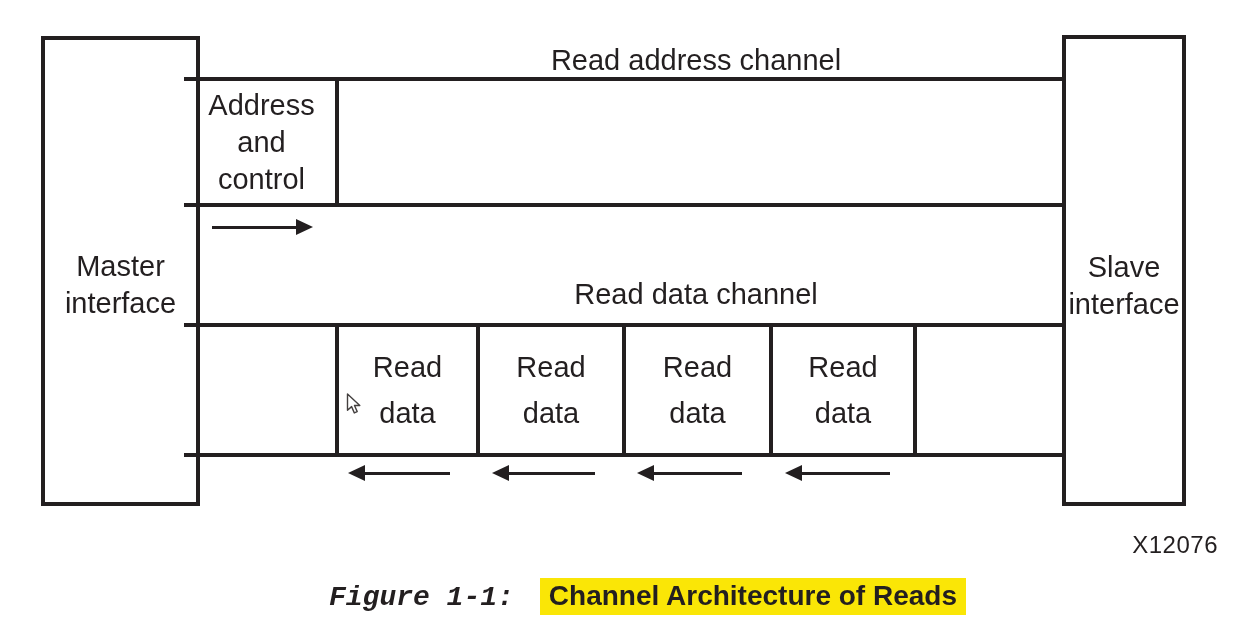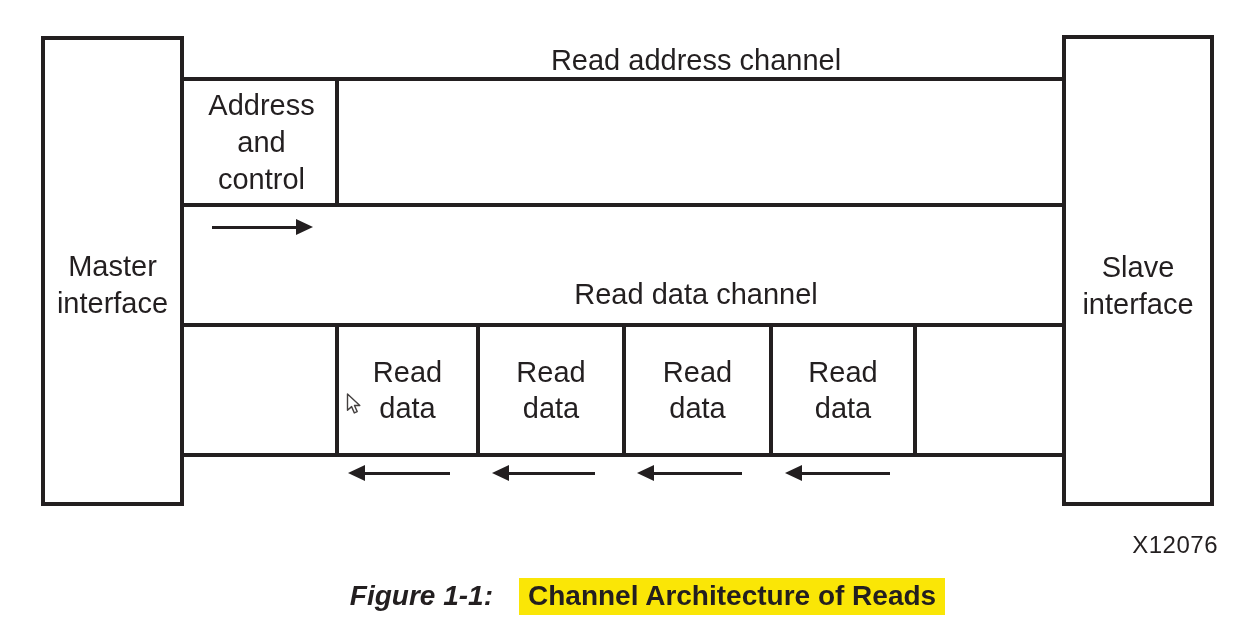--- a/index.html
+++ b/index.html
@@ -24,22 +24,22 @@
     border: 4px solid var(--ink);
     background: #fff;
     display: flex;
     align-items: center;
     justify-content: center;
     text-align: center;
     font-size: 29px;
     line-height: 37px;
     white-space: pre-line;
   }
-  .master-box { left: 41px;  top: 36px; width: 143px; height: 470px; padding-top: 28px; }
-  .slave-box  { left: 1062px; top: 35px; width: 152px; height: 471px; padding-top: 30px; }
+  .master-box { left: 41px;  top: 36px; width: 159px; height: 470px; padding-top: 28px; }
+  .slave-box  { left: 1062px; top: 35px; width: 124px; height: 471px; padding-top: 30px; }
 
   
   .hline { position: absolute; left: 184px; width: 878px; height: 4px; background: var(--ink); }
   .hl-addr-top    { top: 77px; }
   .hl-addr-bottom { top: 203px; }
   .hl-data-top    { top: 323px; }
   .hl-data-bottom { top: 453px; }
 
   
   .vline { position: absolute; width: 4px; background: var(--ink); }
@@ -60,21 +60,21 @@
   .addr-cell {
     position: absolute; left: 188px; top: 82px; width: 147px; height: 120px;
     display: flex; align-items: center; justify-content: center;
     text-align: center; font-size: 29px; line-height: 37px; white-space: pre-line;
   }
 
   
   .rd-cell {
     position: absolute; top: 327px; height: 126px;
     display: flex; align-items: center; justify-content: center;
-    text-align: center; font-size: 29px; line-height: 36px; white-space: pre-line;
+    text-align: center; font-size: 29px; line-height: 46px; white-space: pre-line;
   }
   .rd-1 { left: 339px; width: 137px; }
   .rd-2 { left: 480px; width: 142px; }
   .rd-3 { left: 626px; width: 143px; }
   .rd-4 { left: 773px; width: 140px; }
 
   
   .arrow { position: absolute; height: 16px; }
   .arrow .shaft { position: absolute; top: 7px; height: 3px; background: var(--ink); }
   .arrow .head  { position: absolute; top: 0; width: 0; height: 0; }
@@ -91,21 +91,21 @@
   .al-4 { left: 785px; top: 465px; width: 105px; }
 
   
   .part-number { position: absolute; top: 531px; right: 22px; font-size: 24px; letter-spacing: 0.5px; }
 
   
   .caption {
     position: absolute; top: 580px; left: 0; width: 100%;
     text-align: center; font-size: 28px; padding-left: 55px;
   }
-  .caption-prefix { font-style: italic; font-weight: 600; margin-right: 26px; }
+  .caption-prefix { font-style: italic; font-weight: 600; margin-right: 26px; font-family: Liberation Mono, monospace; }
   .caption-title  { font-weight: bold; background: var(--highlight); padding: 2px 9px 4px 9px; margin-top: 18px; }
 
   
   .cursor { position: absolute; left: 346px; top: 393px; width: 15px; height: 22px; }
 </style>
 </head>
 <body>
 
 <div class="stage">
 

